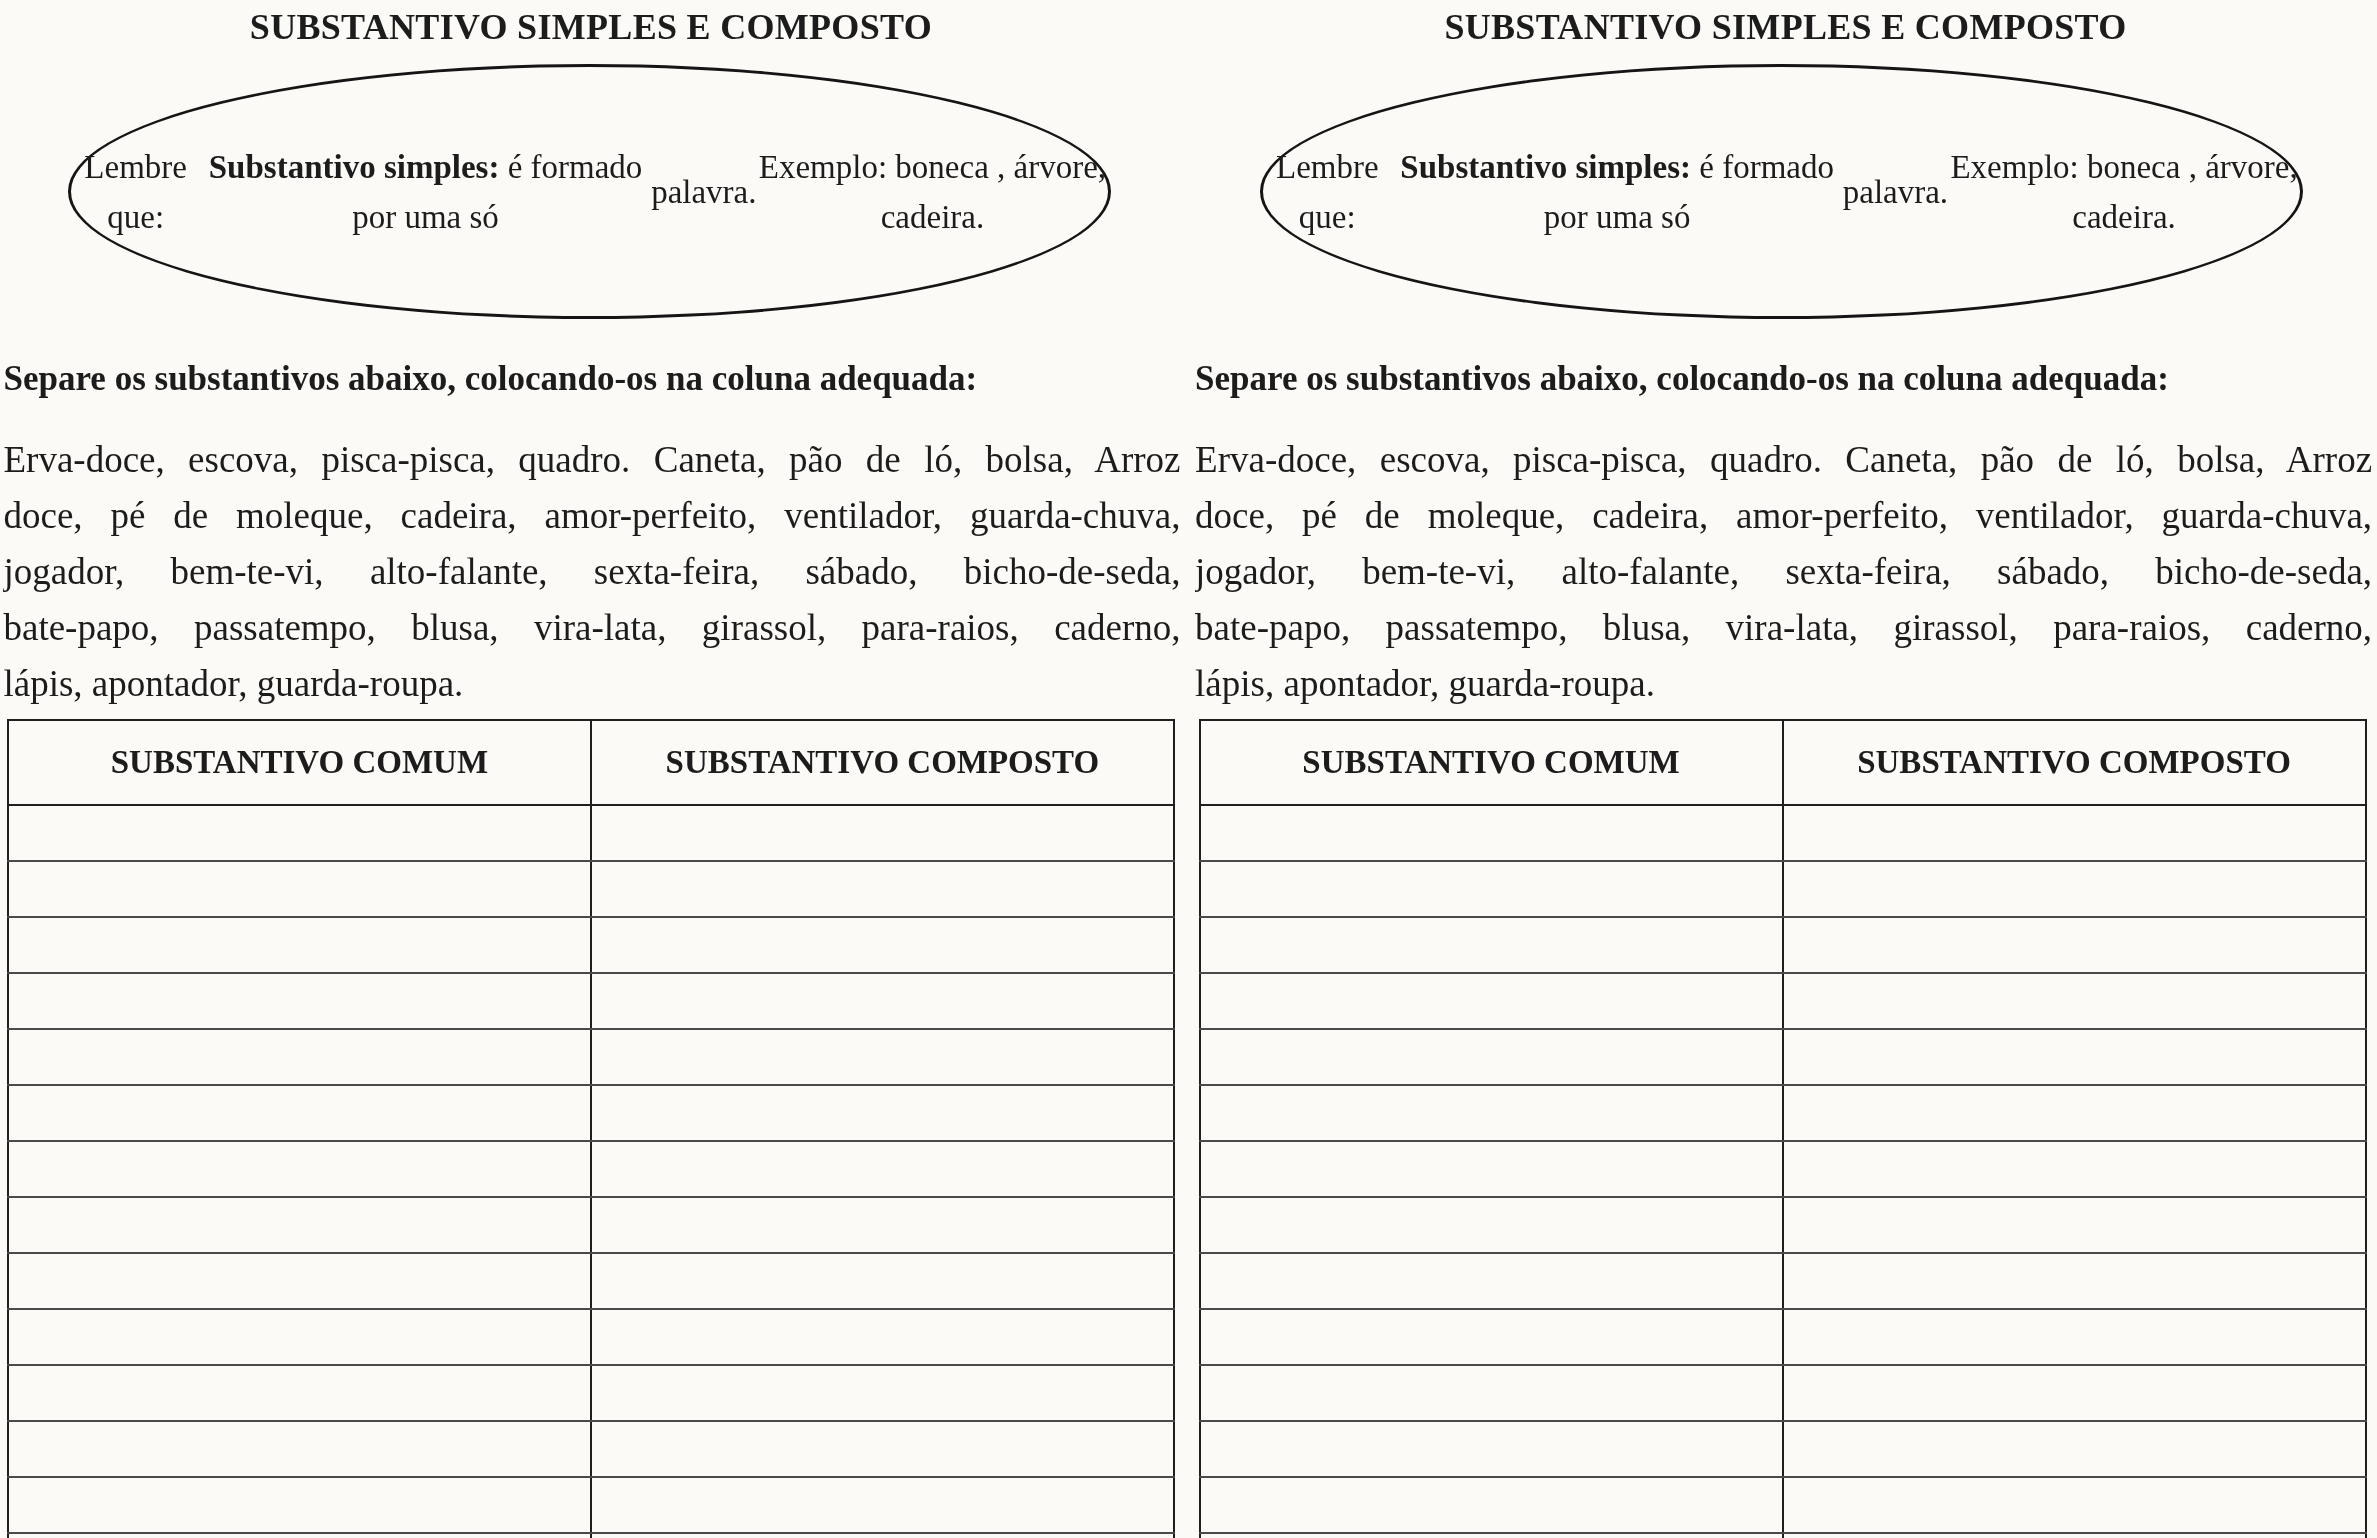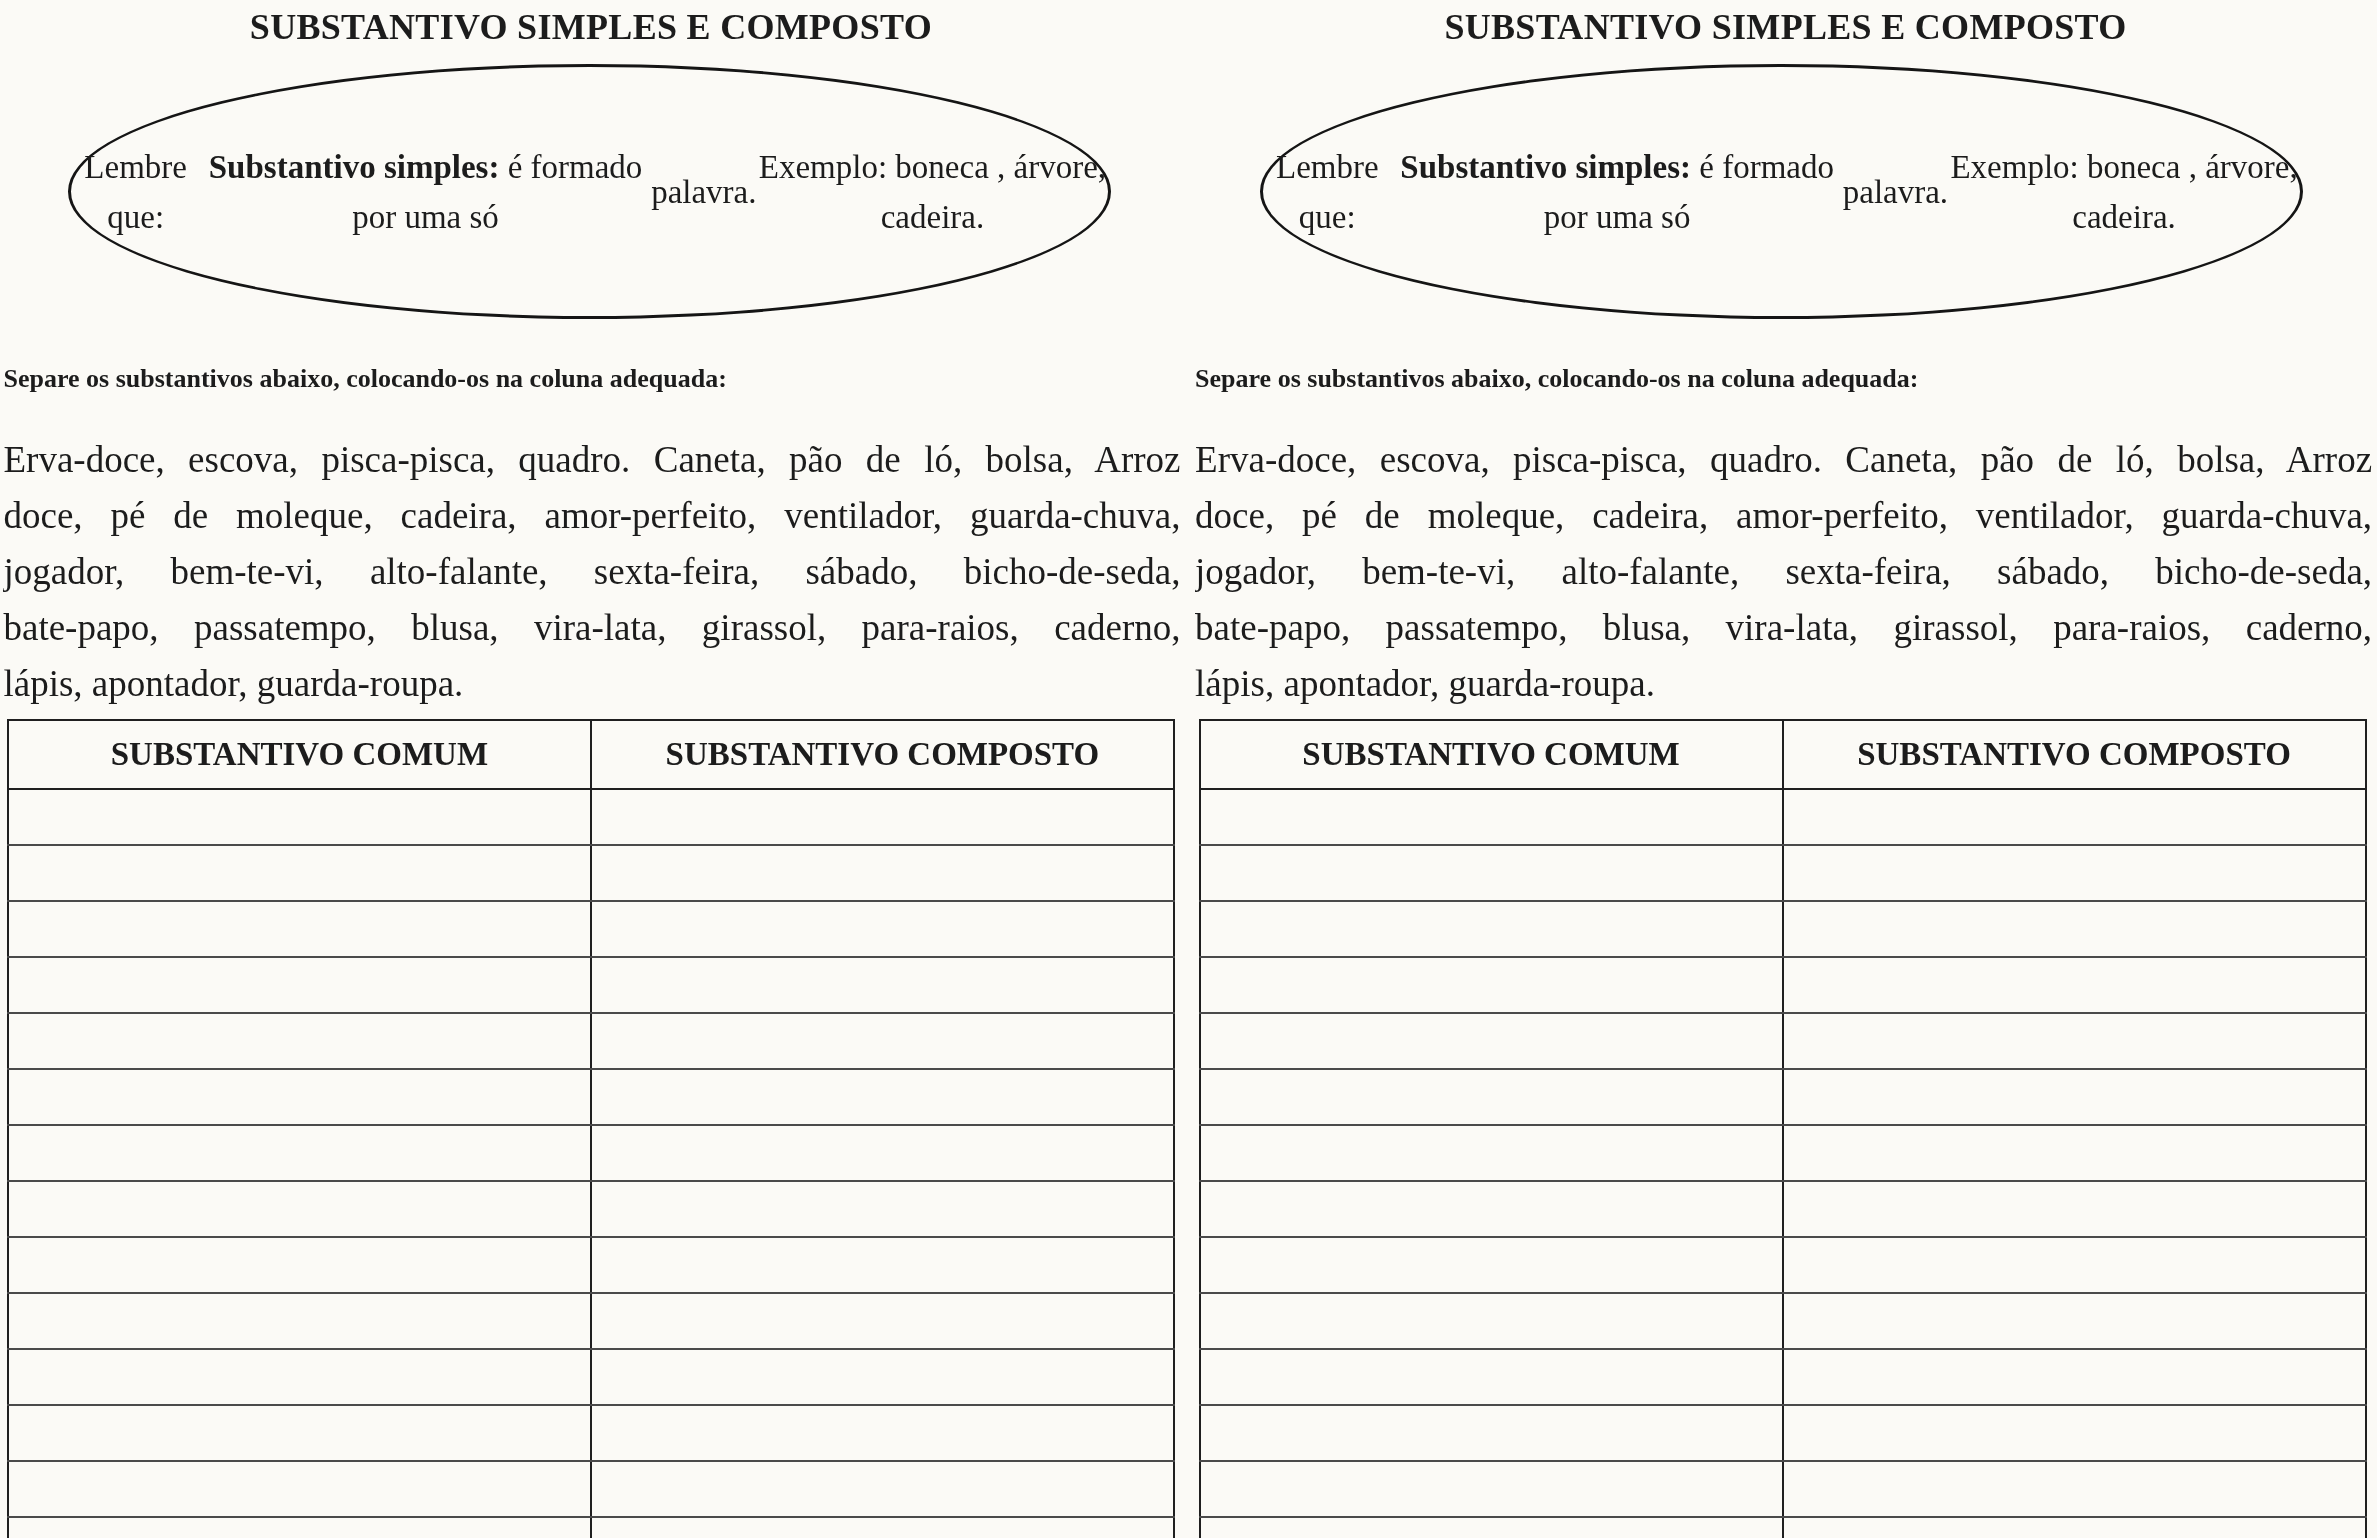--- a/index.html
+++ b/index.html
@@ -31,21 +31,21 @@
   }
   .ellipse{
     position:absolute;top:64px;left:67px;width:1043px;height:255px;
     border:3.5px solid #151515;border-radius:50%;
     display:flex;flex-direction:row;justify-content:center;align-items:center;
     text-align:center;font-size:33px;line-height:50px;
     box-sizing:border-box;background:transparent;
   }
   .instruction{
     position:absolute;top:358px;left:2.1px;right:0;
-    font-weight:bold;font-size:26px;line-height:42px;
+    font-weight:bold;font-size:35px;line-height:42px;
   }
   .paragraph{
     position:absolute;top:432px;left:2.1px;width:1177px;
     font-size:37px;line-height:56px;
   }
   .wline{
     text-align:justify;
     text-align-last:justify;
     height:56px;overflow:hidden;white-space:normal;
   }
@@ -53,21 +53,21 @@
 
   table.grid{
     position:absolute;top:719px;left:5.5px;width:1168px;
     border-collapse:collapse;table-layout:fixed;
     background:transparent;
   }
   table.grid th{
     border:2.8px solid var(--border);
     height:51px;
     font-size:33px;font-weight:bold;text-align:center;vertical-align:middle;
-    padding:8px;
+    padding:16px;
   }
   table.grid td{
     border-left:2.8px solid var(--border);
     border-right:2.8px solid var(--border);
     border-top:2.1px solid var(--line);
     border-bottom:2.1px solid var(--line);
     height:54px;padding:0;
   }
   table.grid td + td{border-left:2.1px solid #2a2a2a;}
 </style>

